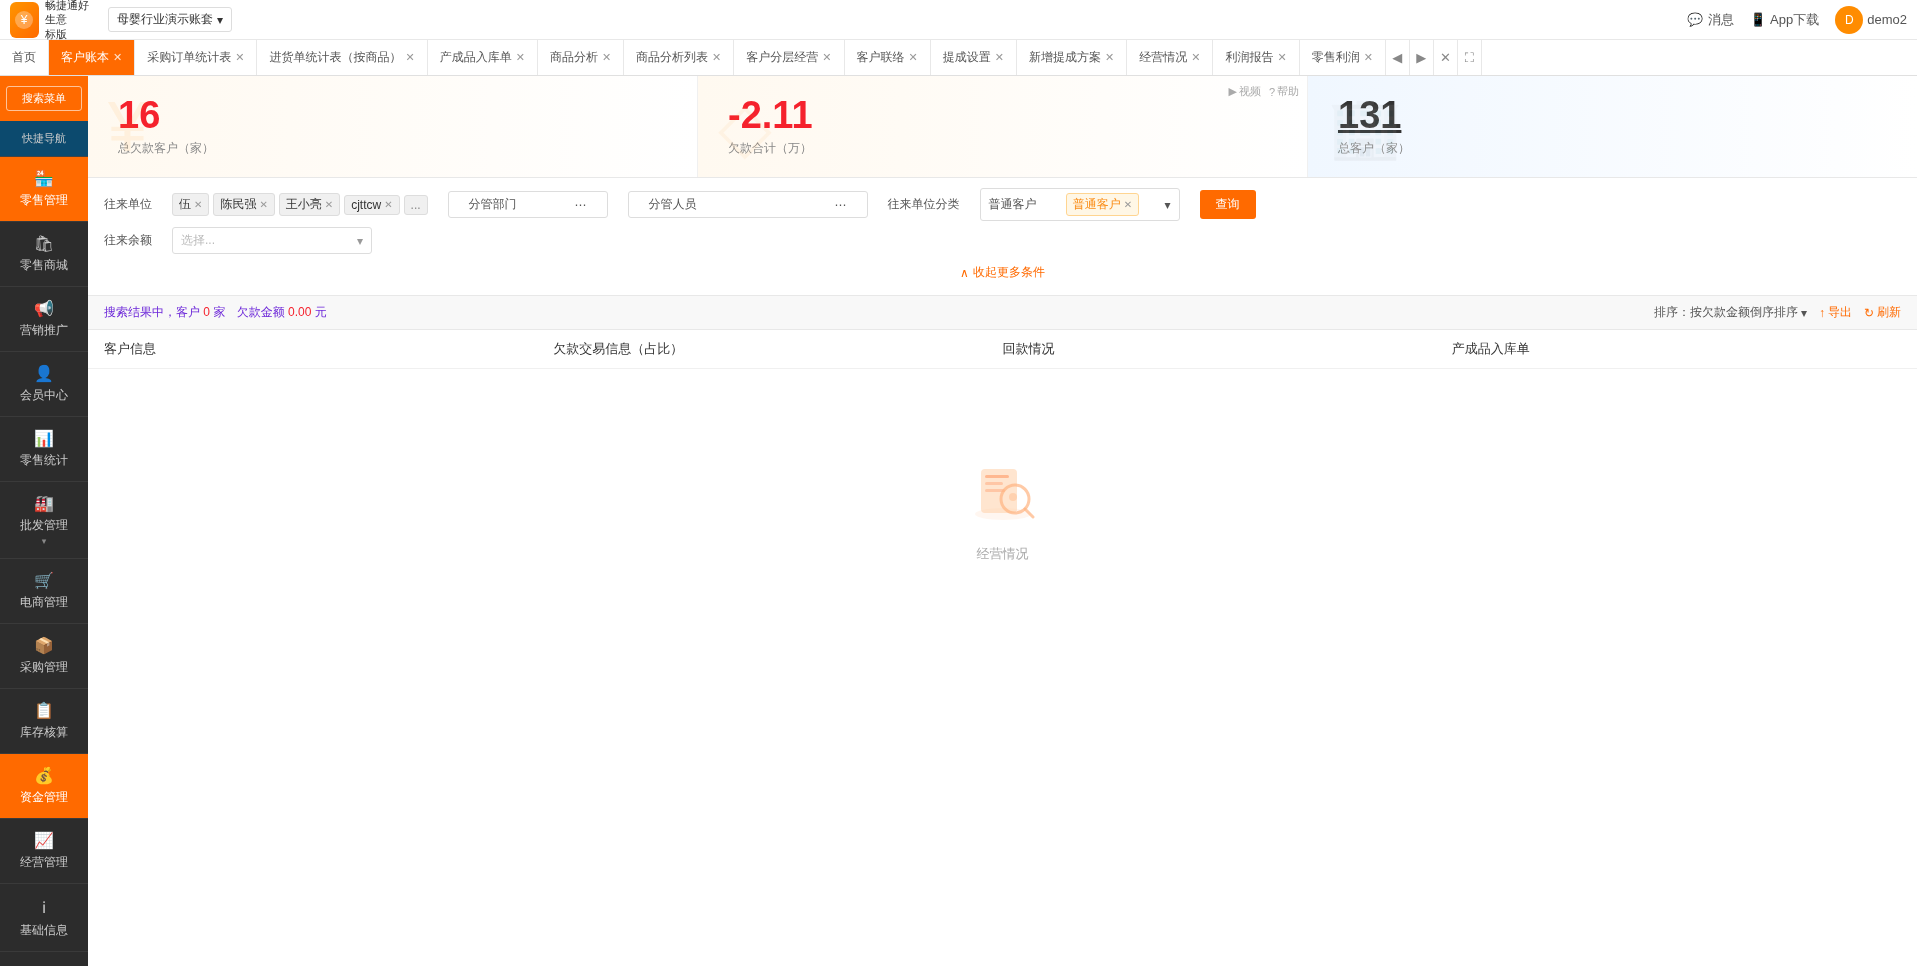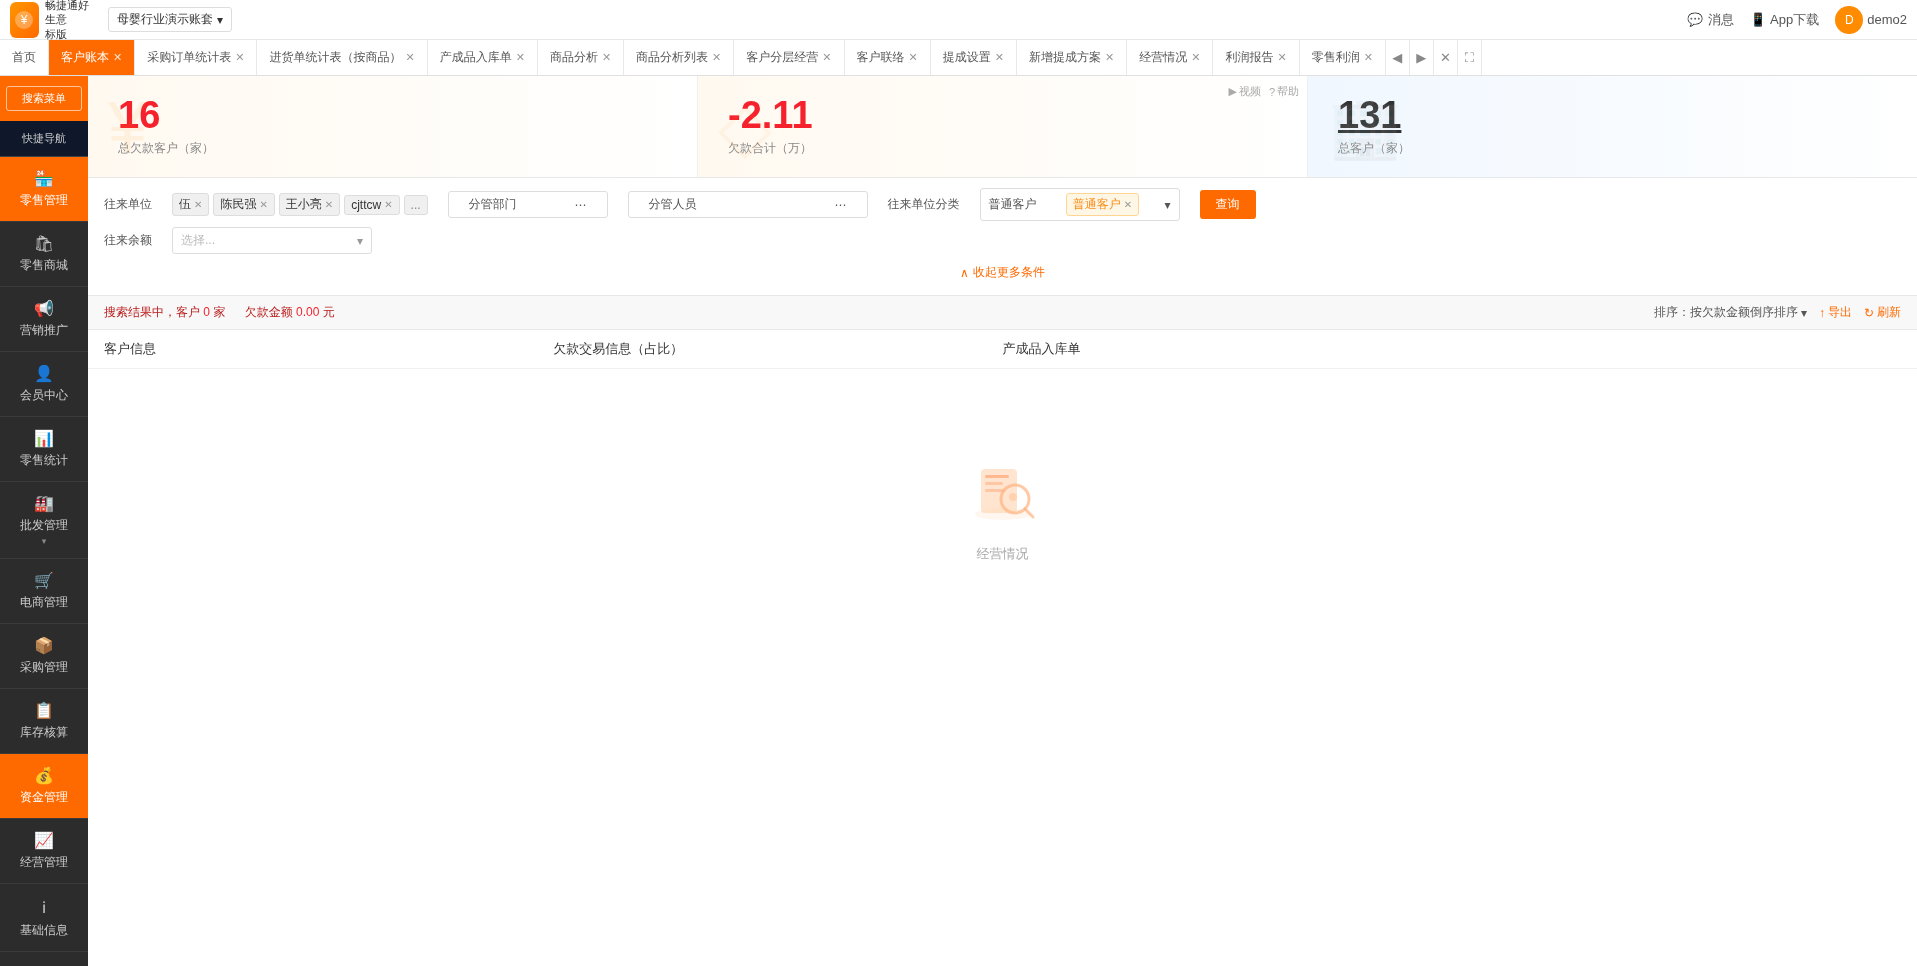--- a/index.html
+++ b/index.html
@@ -24,21 +24,21 @@
     .tab.active .close-icon { color: rgba(255,255,255,0.8); }
     .tab-nav-btn { display: flex; align-items: center; justify-content: center; width: 24px; height: 36px; cursor: pointer; color: #888; border-right: 1px solid #e8e8e8; flex-shrink: 0; }
 
     
     .main-layout { display: flex; flex: 1; overflow: hidden; }
 
     
     .sidebar { width: 88px; background: #2c2c2c; display: flex; flex-direction: column; flex-shrink: 0; overflow-y: auto; }
     .sidebar-search { padding: 10px 6px; background: #ff6a00; }
     .sidebar-search-btn { background: transparent; border: 1px solid rgba(255,255,255,0.6); color: white; font-size: 11px; width: 100%; padding: 4px; border-radius: 3px; cursor: pointer; text-align: center; }
-    .sidebar-nav-btn { padding: 10px 8px; background: #0f172a; color: #ccc; font-size: 11px; text-align: center; cursor: pointer; border-bottom: 1px solid #444; }
+    .sidebar-nav-btn { padding: 10px 8px; background: #0c4a6e; color: #ccc; font-size: 11px; text-align: center; cursor: pointer; border-bottom: 1px solid #444; }
     .sidebar-item { padding: 12px 6px; color: #ccc; font-size: 12px; text-align: center; cursor: pointer; border-bottom: 1px solid #3a3a3a; display: flex; flex-direction: column; align-items: center; gap: 2px; }
     .sidebar-item.active { background: #ff6a00; color: white; }
     .sidebar-item .s-icon { font-size: 16px; margin-bottom: 2px; }
     .sidebar-item.has-sub::after { content: '▾'; font-size: 9px; color: #888; }
 
     
     .content { flex: 1; display: flex; flex-direction: column; overflow: hidden; background: #f5f5f5; }
 
     
     .summary-cards { display: flex; background: #fff; border-bottom: 1px solid #e8e8e8; flex-shrink: 0; }
@@ -63,21 +63,21 @@
     .filter-select { display: flex; align-items: center; border: 1px solid #ddd; border-radius: 3px; padding: 4px 20px; font-size: 12px; color: #555; background: #fff; cursor: pointer; min-width: 160px; justify-content: space-between; }
     .filter-select-wide { min-width: 240px; }
     .filter-input { display: flex; align-items: center; border: 1px solid #ddd; border-radius: 3px; padding: 4px 8px; font-size: 12px; color: #999; background: #fff; cursor: pointer; min-width: 160px; justify-content: space-between; }
     .collapse-btn { display: flex; align-items: center; gap: 4px; color: #ff6a00; font-size: 12px; cursor: pointer; padding: 4px 8px; }
     .query-btn { background: #ff6a00; color: white; border: none; border-radius: 3px; padding: 6px 16px; font-size: 12px; cursor: pointer; }
     .classify-select { display: flex; align-items: center; border: 1px solid #ddd; border-radius: 3px; padding: 4px 8px; font-size: 12px; color: #555; background: #fff; cursor: pointer; min-width: 200px; justify-content: space-between; }
 
     
     .results-bar { display: flex; align-items: center; justify-content: space-between; padding: 8px 16px; background: #f8f8f8; border-bottom: 1px solid #e8e8e8; flex-shrink: 0; }
     .results-info { font-size: 12px; color: #555; }
-    .results-info span { color: #b91c1c; }
+    .results-info span { color: #6d28d9; }
     .results-actions { display: flex; align-items: center; gap: 12px; font-size: 12px; color: #555; }
     .results-actions .sort-select { display: flex; align-items: center; gap: 3px; cursor: pointer; }
     .results-actions .action-btn { display: flex; align-items: center; gap: 3px; cursor: pointer; color: #ff6a00; }
 
     
     .table-area { flex: 1; overflow-y: auto; background: #fff; }
     .table-header { display: grid; grid-template-columns: 2fr 2fr 2fr 2fr; padding: 10px 16px; background: #fff; border-bottom: 1px solid #f0f0f0; }
     .table-header-cell { font-size: 13px; color: #333; font-weight: normal; }
     .empty-state { display: flex; flex-direction: column; align-items: center; justify-content: center; padding: 80px 0; }
     .empty-icon { width: 80px; height: 80px; margin-bottom: 16px; }
@@ -327,21 +327,21 @@
           <span>收起更多条件</span>
         </div>
       </div>
     </div>
 
     <div class="results-bar">
       <div class="results-info">
         <span>搜索结果中，客户</span>
         <span style="color:#f5222d;">0</span>
         <span>家</span>
-        <span style="margin-left:16px;">欠款金额</span>
+        <span style="margin-left:8px;">欠款金额</span>
         <span style="color:#f5222d;">0.00</span>
         <span>元</span>
       </div>
       <div class="results-actions">
         <div class="sort-select">
           <span>排序：按欠款金额倒序排序</span>
           <span>▾</span>
         </div>
         <div class="action-btn">
           <span>↑</span>
@@ -351,20 +351,21 @@
           <span>↻</span>
           <span>刷新</span>
         </div>
       </div>
     </div>
 
     <div class="table-area">
       <div class="table-header">
         <div class="table-header-cell">客户信息</div>
         <div class="table-header-cell">欠款交易信息（占比）</div>
+        <div class="table-header-cell">回款情况</div>
         <div class="table-header-cell">产成品入库单</div>
       </div>
       <div class="empty-state">
         <div class="empty-icon">
           <svg width="80" height="80" viewBox="0 0 80 80" fill="none" xmlns="http://www.w3.org/2000/svg">
 
             <ellipse cx="40" cy="65" rx="28" ry="6" fill="#ffe0cc" opacity="0.3"></ellipse>
             <rect x="18" y="20" width="36" height="44" rx="4" fill="#ffcba0" opacity="0.5"></rect>
             <rect x="22" y="26" width="24" height="3" rx="1.5" fill="#ff9966" opacity="0.6"></rect>
             <rect x="22" y="33" width="18" height="3" rx="1.5" fill="#ff9966" opacity="0.4"></rect>

